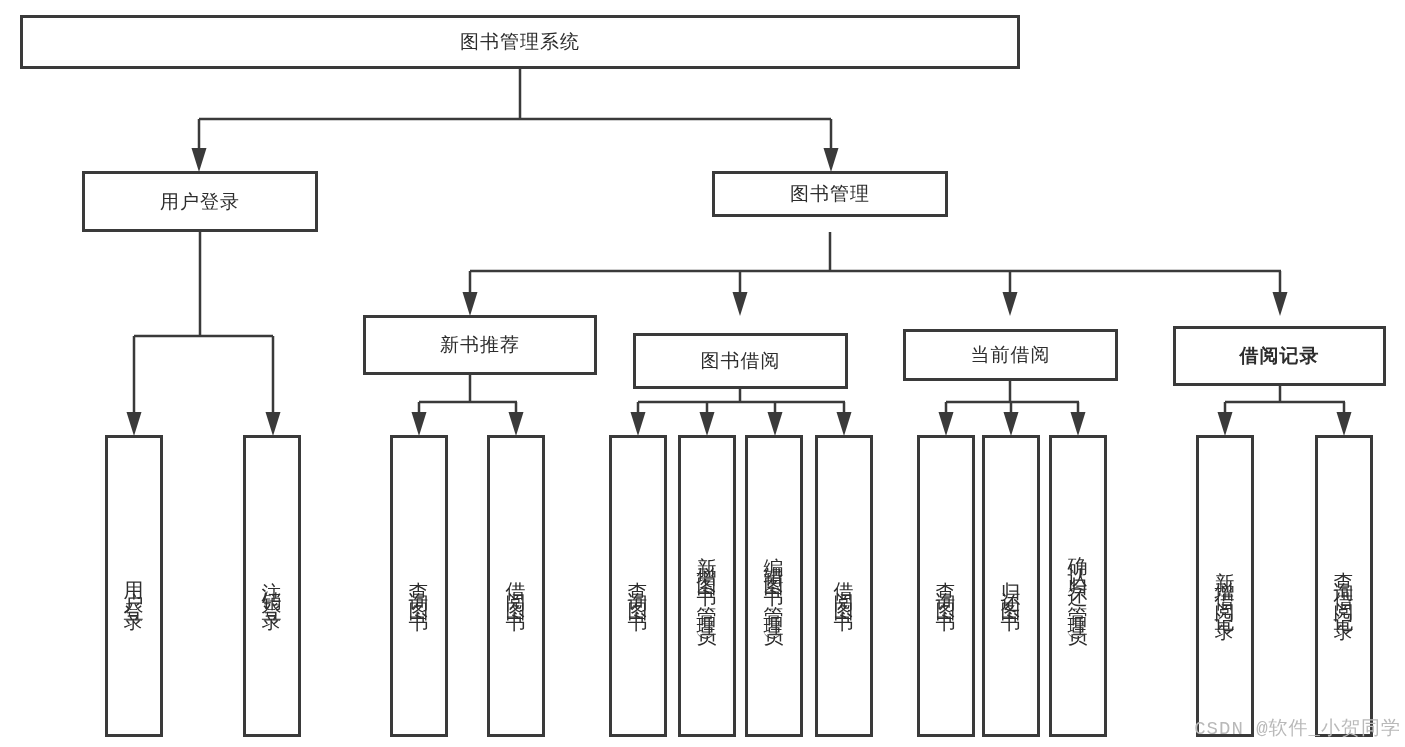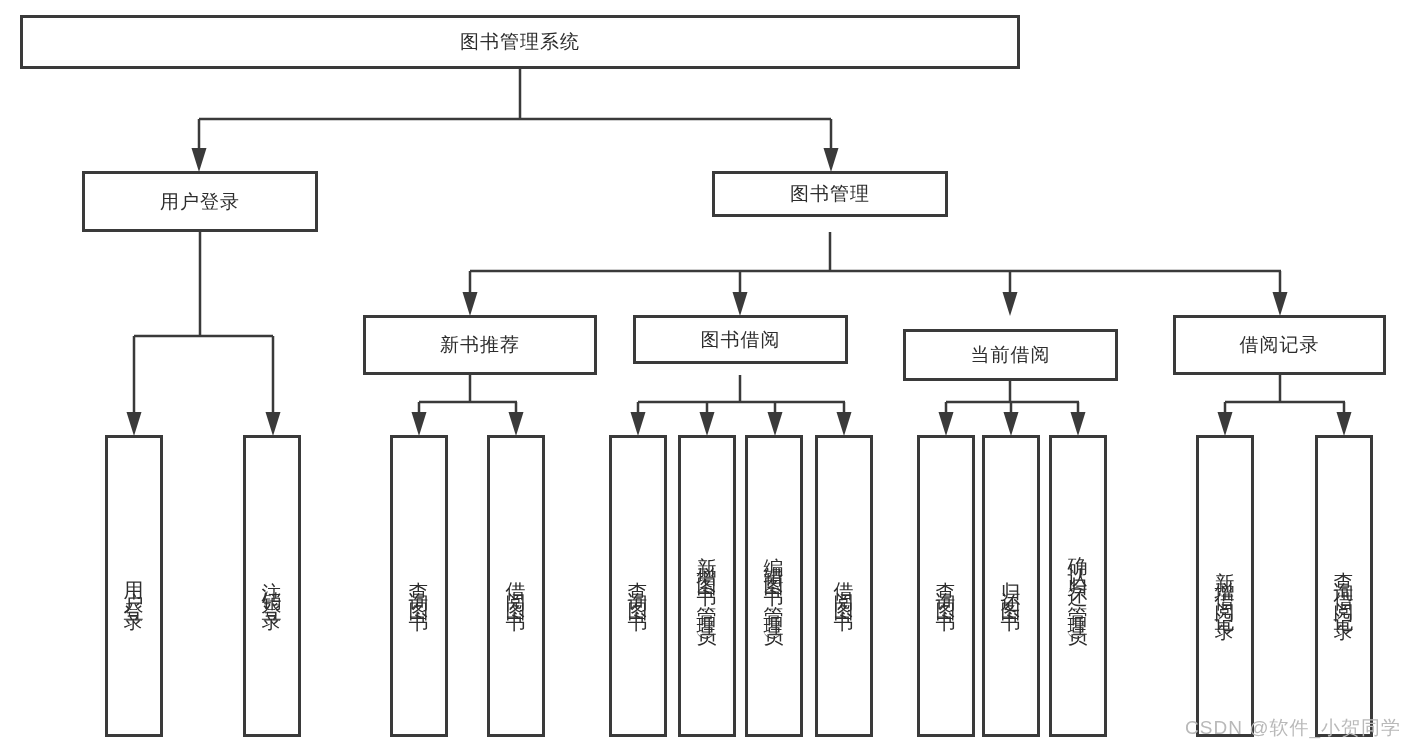--- a/index.html
+++ b/index.html
@@ -39,20 +39,21 @@
     line-height:1;
   }
   .watermark{
     position:absolute;
     right:4px;bottom:6px;
     font-size:19px;
     color:var(--wm);
     z-index:3;
     letter-spacing:1px;
     white-space:nowrap;
+    font-family:Liberation Mono, monospace;
   }
 </style>
 </head>
 <body>
 
 <div class="canvas">
 
   <svg class="wires" width="1405" height="747" viewBox="0 0 1405 747">
 
     <path class="wire" d="M520,69 V119 M199,119 H831 M199,119 V150 M831,119 V150"></path>
@@ -84,27 +85,27 @@
   <div class="node hnode" style="left:82px;top:171px;width:236px;height:61px;">
     <span>用户登录</span>
   </div>
   <div class="node hnode" style="left:712px;top:171px;width:236px;height:46px;">
     <span>图书管理</span>
   </div>
 
   <div class="node hnode" style="left:363px;top:315px;width:234px;height:60px;">
     <span>新书推荐</span>
   </div>
-  <div class="node hnode" style="left:633px;top:315px;width:215px;height:49px;">
+  <div class="node hnode" style="left:633px;top:333px;width:215px;height:56px;">
     <span>图书借阅</span>
   </div>
   <div class="node hnode" style="left:903px;top:329px;width:215px;height:52px;">
     <span>当前借阅</span>
   </div>
-  <div class="node hnode" style="left:1173px;top:315px;width:213px;height:60px;">
+  <div class="node hnode" style="left:1173px;top:326px;width:213px;height:60px;font-weight:bold;">
     <span>借阅记录</span>
   </div>
 
   <div class="node leaf" style="left:105px;">
     <span class="vtext">用户登录</span>
   </div>
   <div class="node leaf" style="left:243px;">
     <span class="vtext">注销登录</span>
   </div>
 

